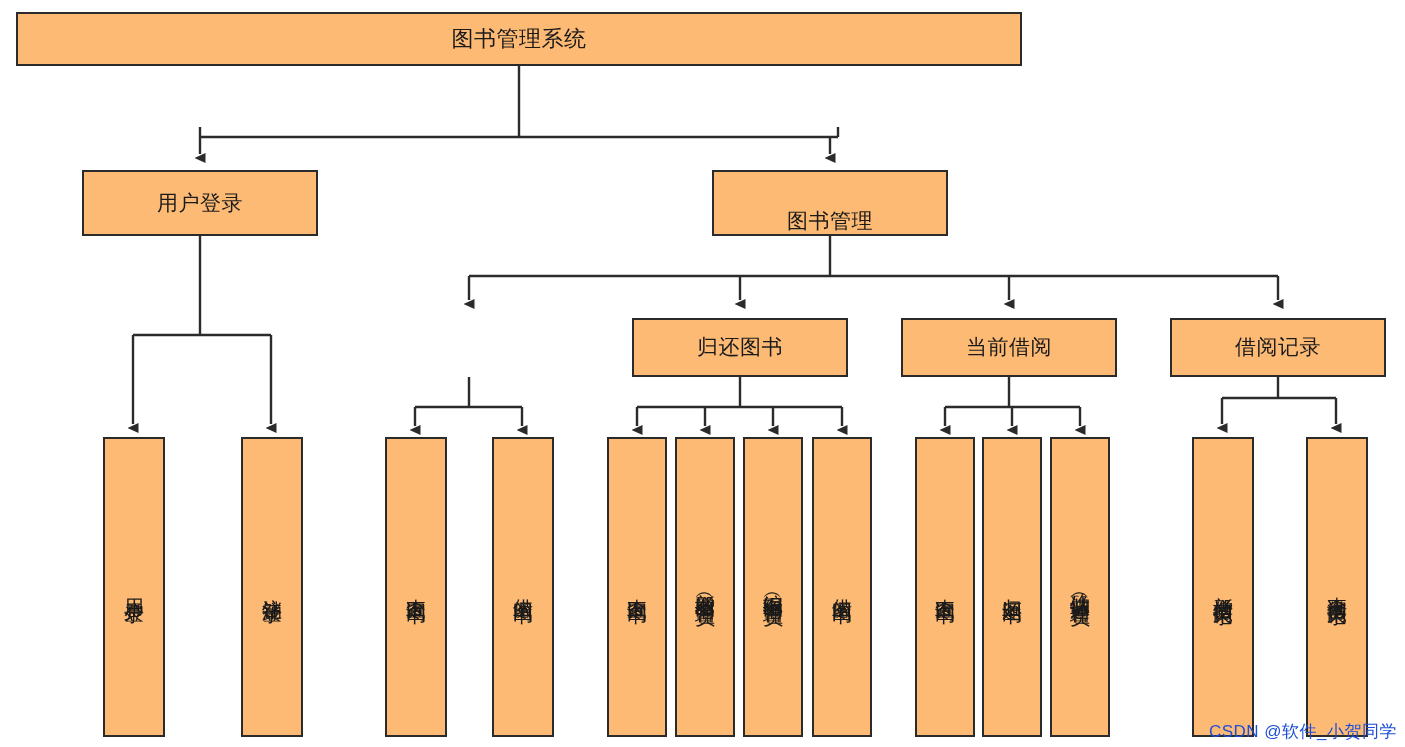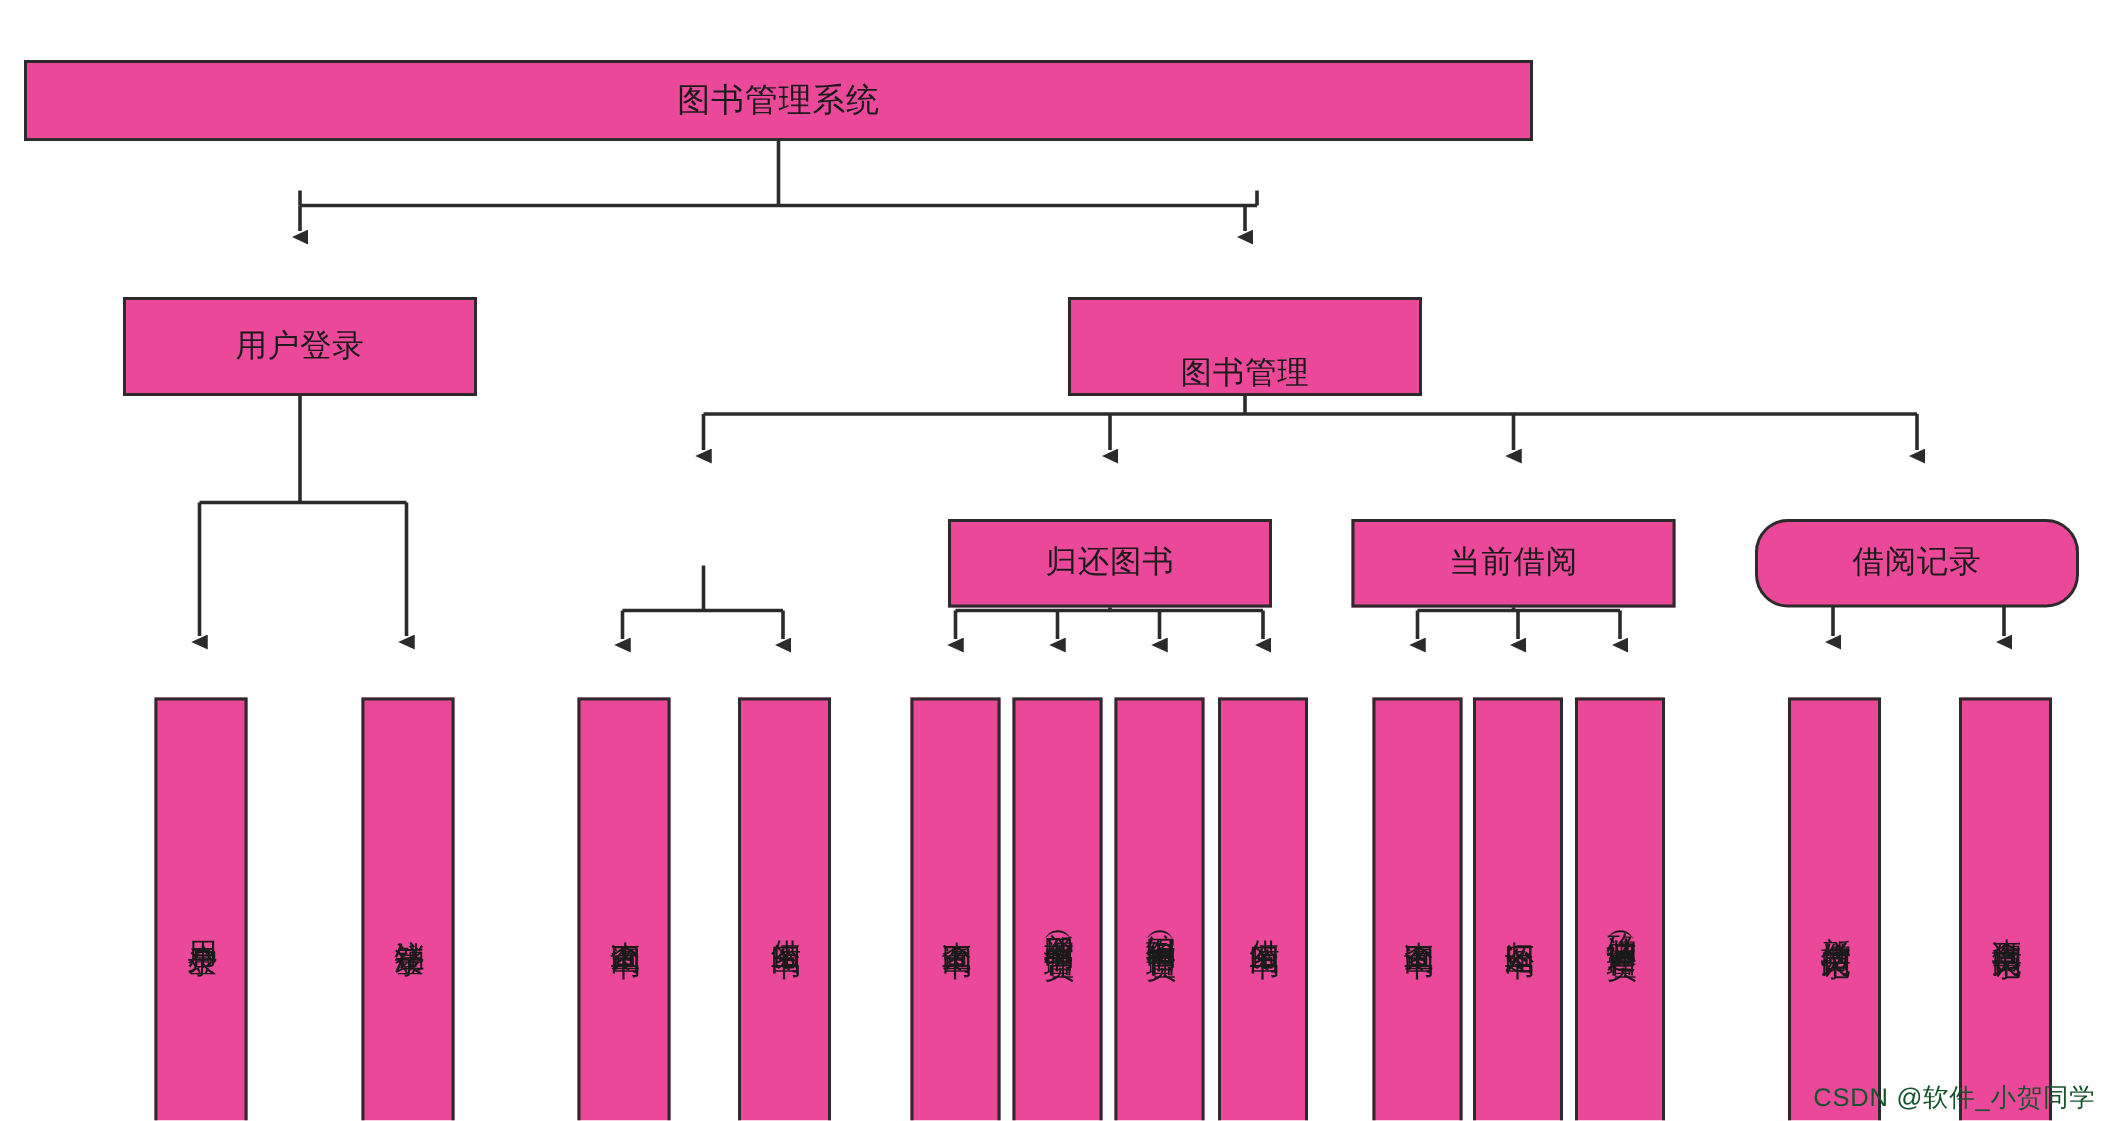--- a/index.html
+++ b/index.html
@@ -21,26 +21,25 @@
     position: absolute;
     left: 0;
     top: 0;
     width: 1405px;
     height: 747px;
   }
   .node {
     position: absolute;
     box-sizing: border-box;
     border: 2px solid #2b2b2b;
-    background: #ec4899;
+    background: #fdba74;
     display: flex;
     align-items: center;
     justify-content: center;
     color: #1a1a1a;
-    margin-top: 28px;
   }
   .node .label {
     display: block;
     text-align: center;
     line-height: 1.18;
   }
   .node.horiz .label {
     writing-mode: horizontal-tb;
     font-size: 21px;
     letter-spacing: 0.5px;
@@ -56,21 +55,21 @@
     letter-spacing: 2px;
     line-height: 1.05;
     max-height: 292px;
   }
   #root-node .label { font-size: 22px; }
   #watermark {
     position: absolute;
     right: 8px;
     bottom: 4px;
     font-size: 17px;
-    color: #14532d;
+    color: #1d4ed8;
     letter-spacing: 0.5px;
     white-space: nowrap;
     pointer-events: none;
   }
 </style>
 </head>
 <body>
 
 <div id="canvas">
 
@@ -136,21 +135,21 @@
   <div class="node horiz" style="left:712px; top:170px; width:236px; height:66px;align-items:flex-end;">
     <span class="label">图书管理</span>
   </div>
 
   <div class="node horiz" style="left:632px; top:318px; width:216px; height:59px;">
     <span class="label">归还图书</span>
   </div>
   <div class="node horiz" style="left:901px; top:318px; width:216px; height:59px;">
     <span class="label">当前借阅</span>
   </div>
-  <div class="node horiz" style="left:1170px; top:318px; width:216px; height:59px;border-radius:22px;">
+  <div class="node horiz" style="left:1170px; top:318px; width:216px; height:59px;">
     <span class="label">借阅记录</span>
   </div>
 
   <div class="node vert" style="left:103px; top:437px; width:62px; height:300px;">
     <span class="label">用户登录</span>
   </div>
   <div class="node vert" style="left:241px; top:437px; width:62px; height:300px;">
     <span class="label">注销登录</span>
   </div>
 

